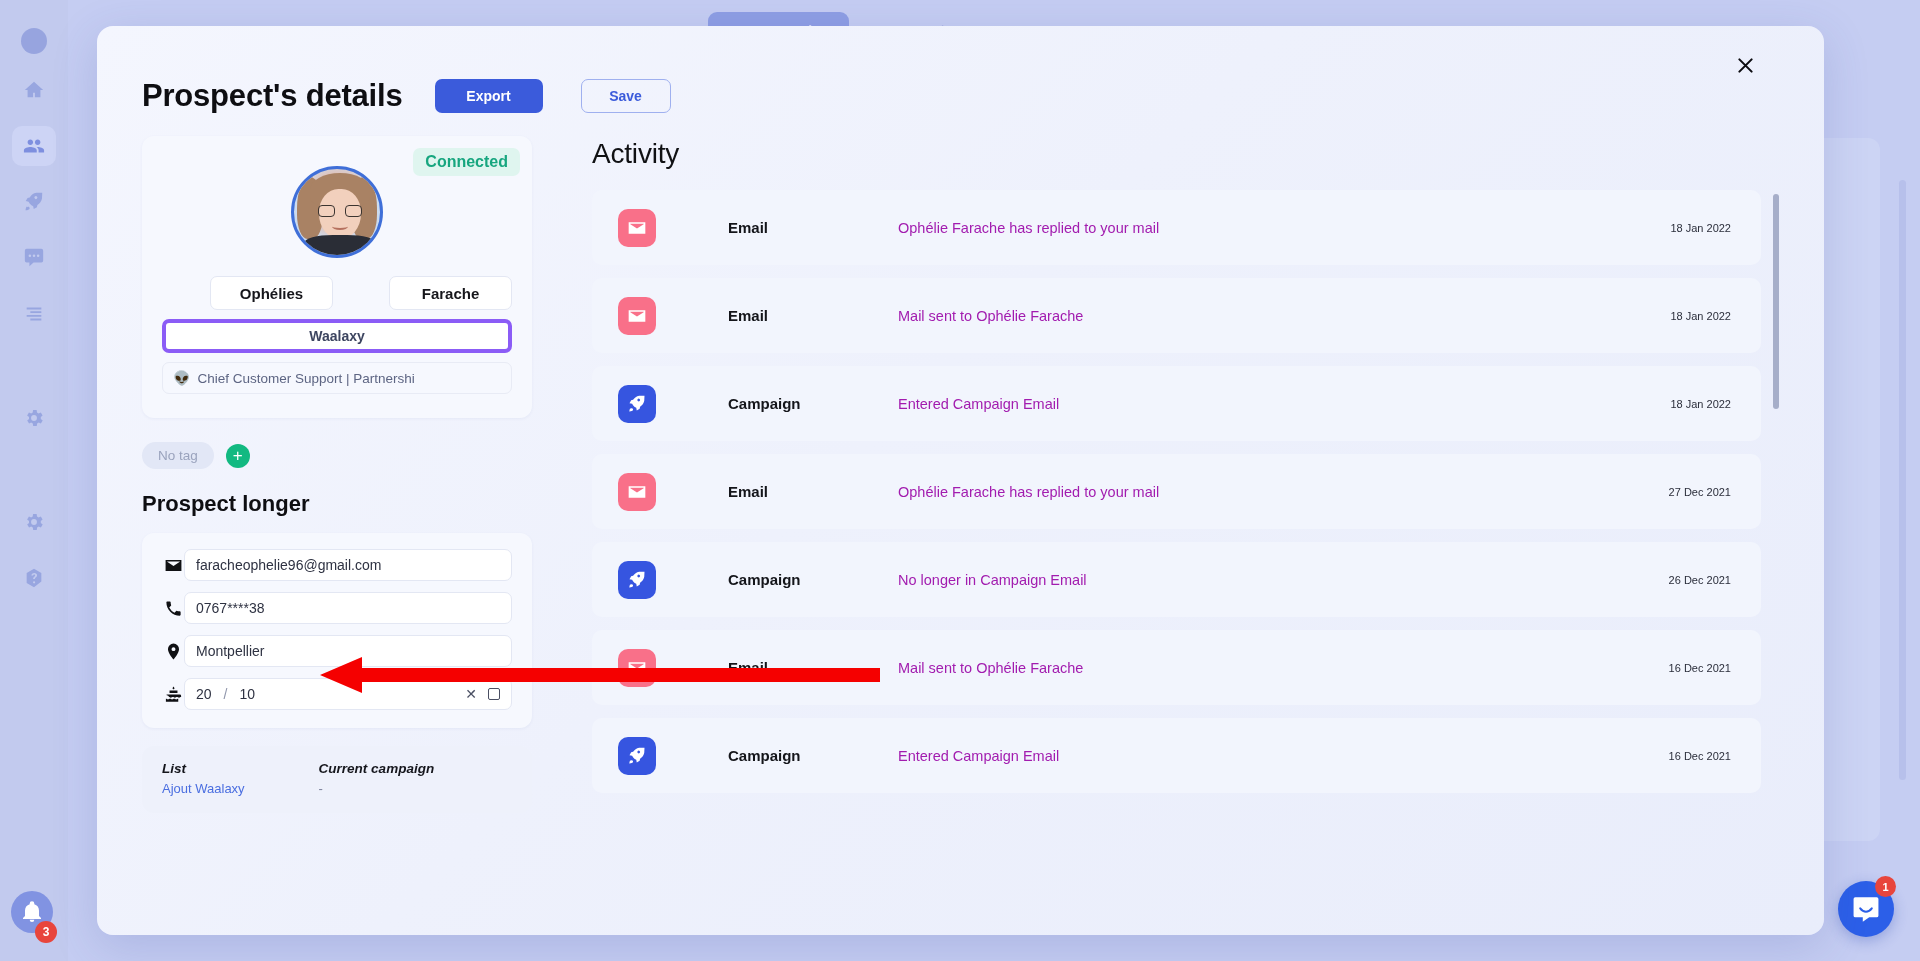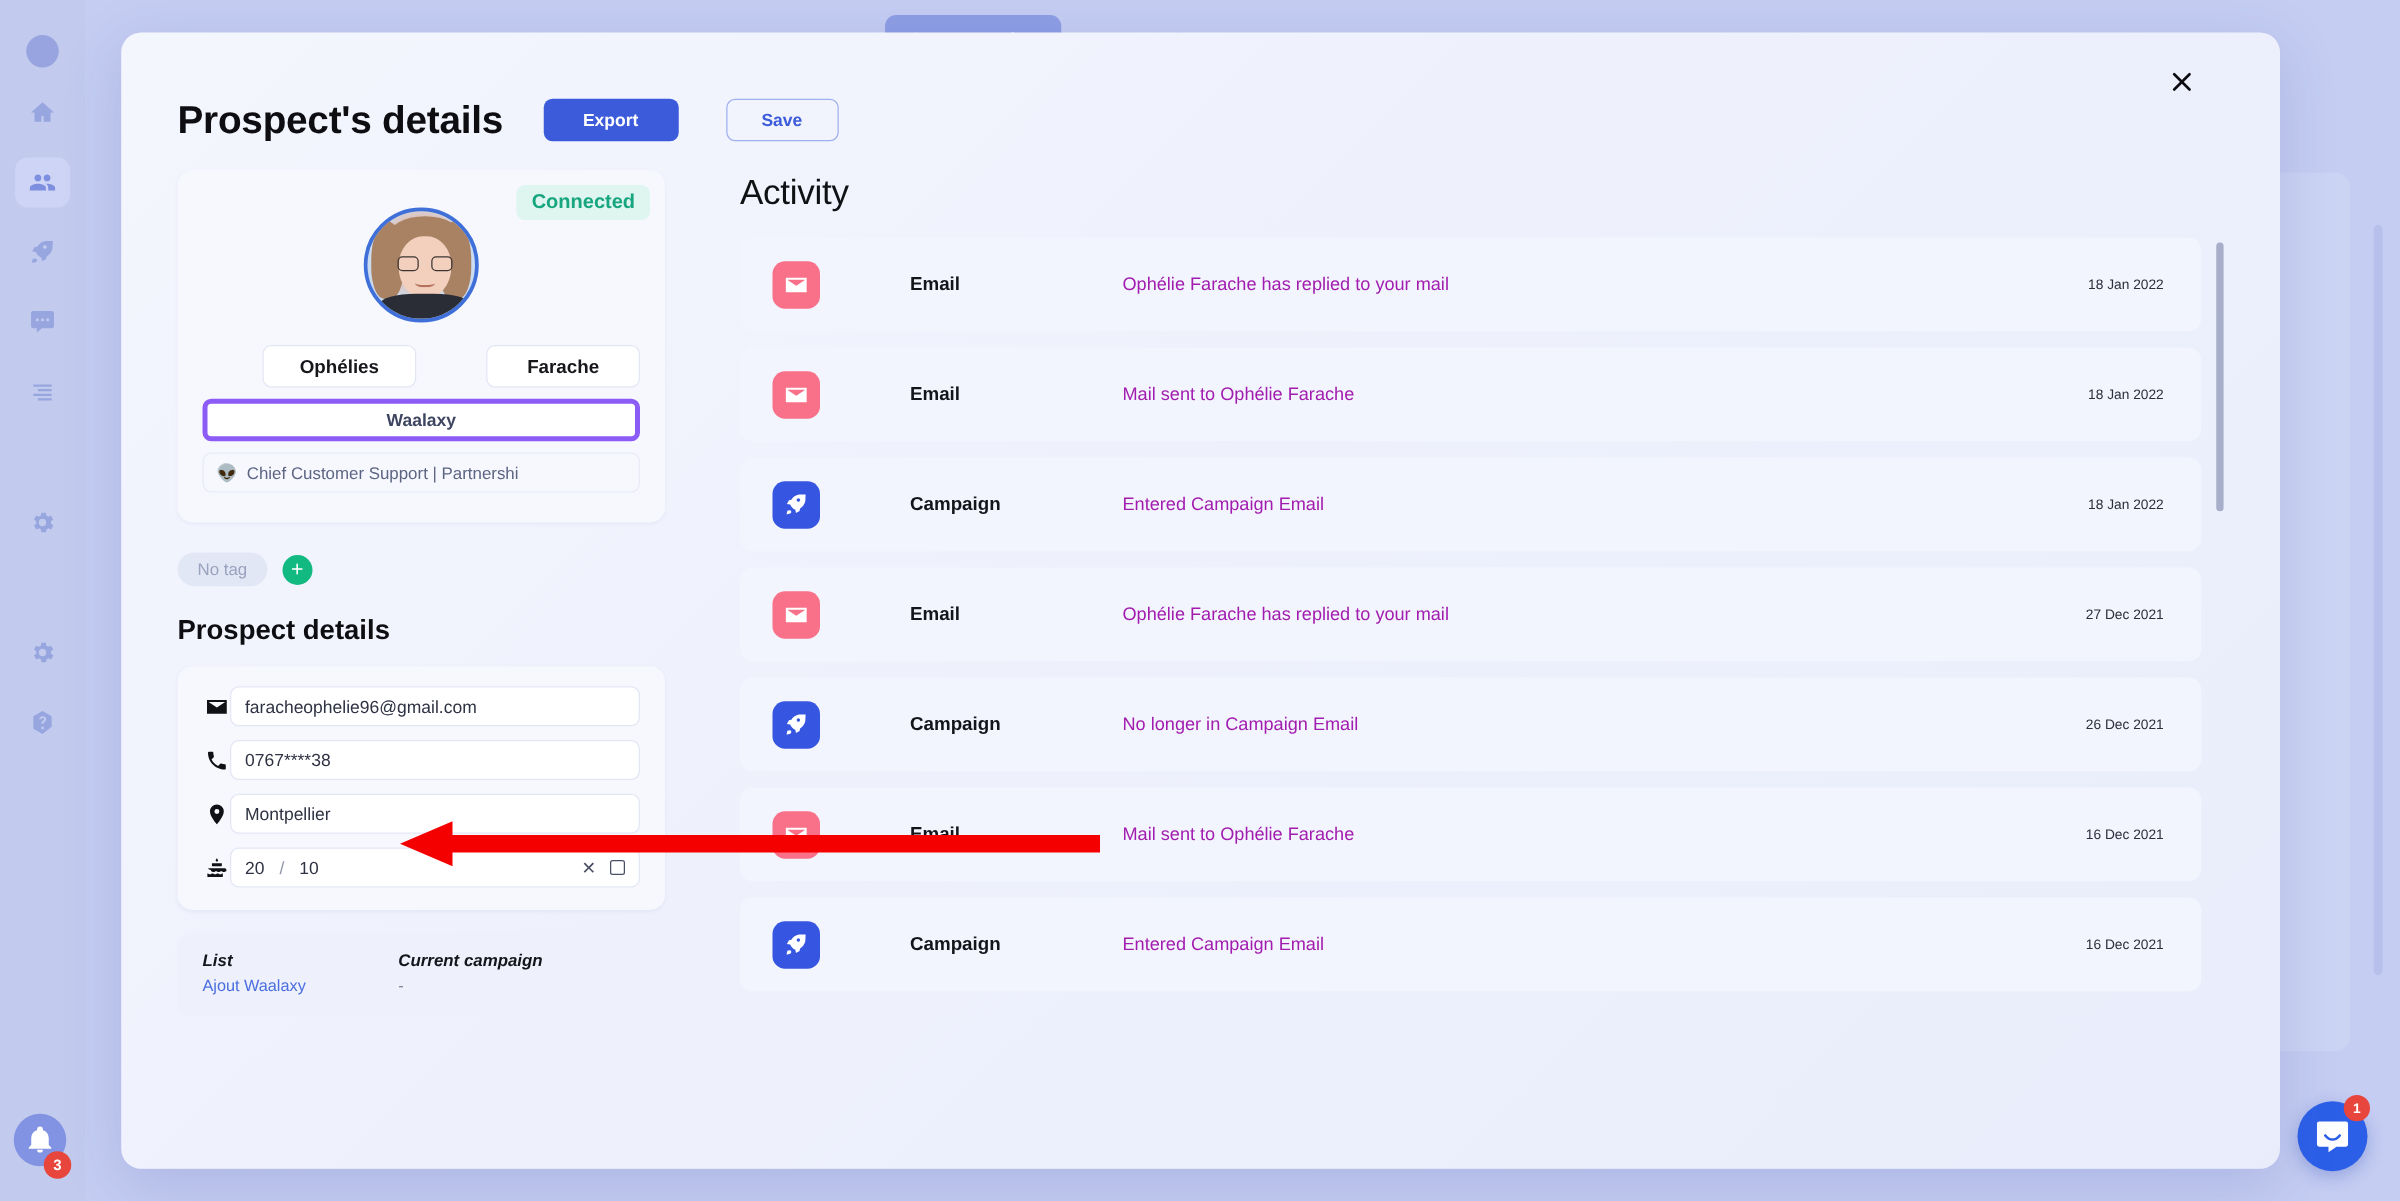--- a/index.html
+++ b/index.html
@@ -406,21 +406,21 @@
           <span class="emoji">👽</span>
           <span>Chief Customer Support | Partnershi</span>
         </div>
       </div>
 
       <div id="tag-row">
         <div id="tag-chip">No tag</div>
         <div id="tag-add">+</div>
       </div>
 
-      <div id="details-title">Prospect details</div>
+      <div id="details-title">Prospect longer</div>
 
       <div id="details-card">
 
         <div class="detail-row">
           <div class="detail-icon">
             <svg viewBox="0 0 24 24">
                 <path d="M2 5h20v14H2zm2 2v.4l8 5.2 8-5.2V7z"></path>
               </svg>
           </div>
           <div class="detail-input">faracheophelie96@gmail.com</div>

